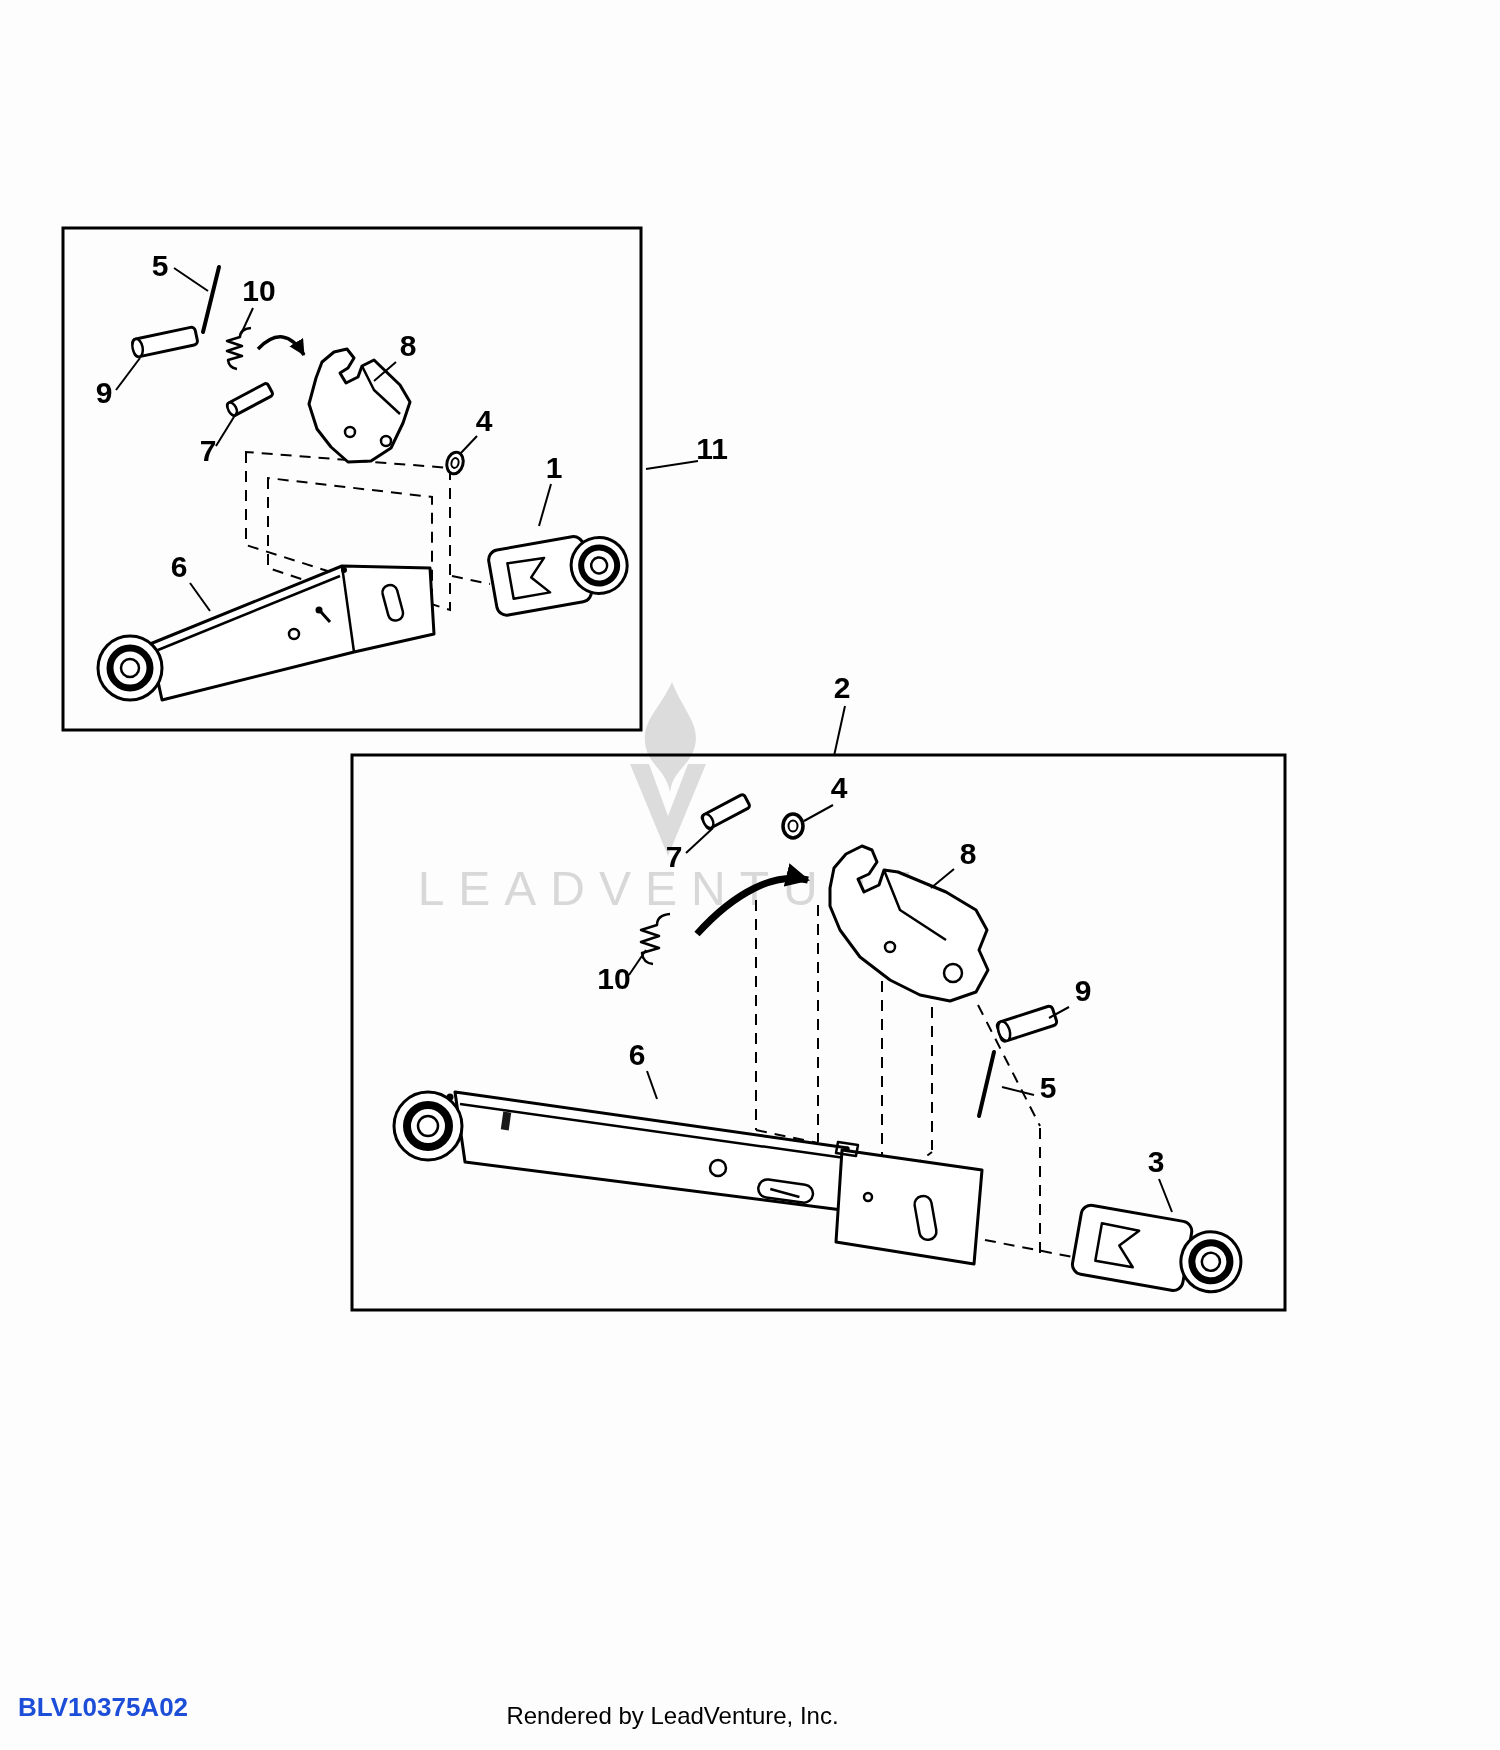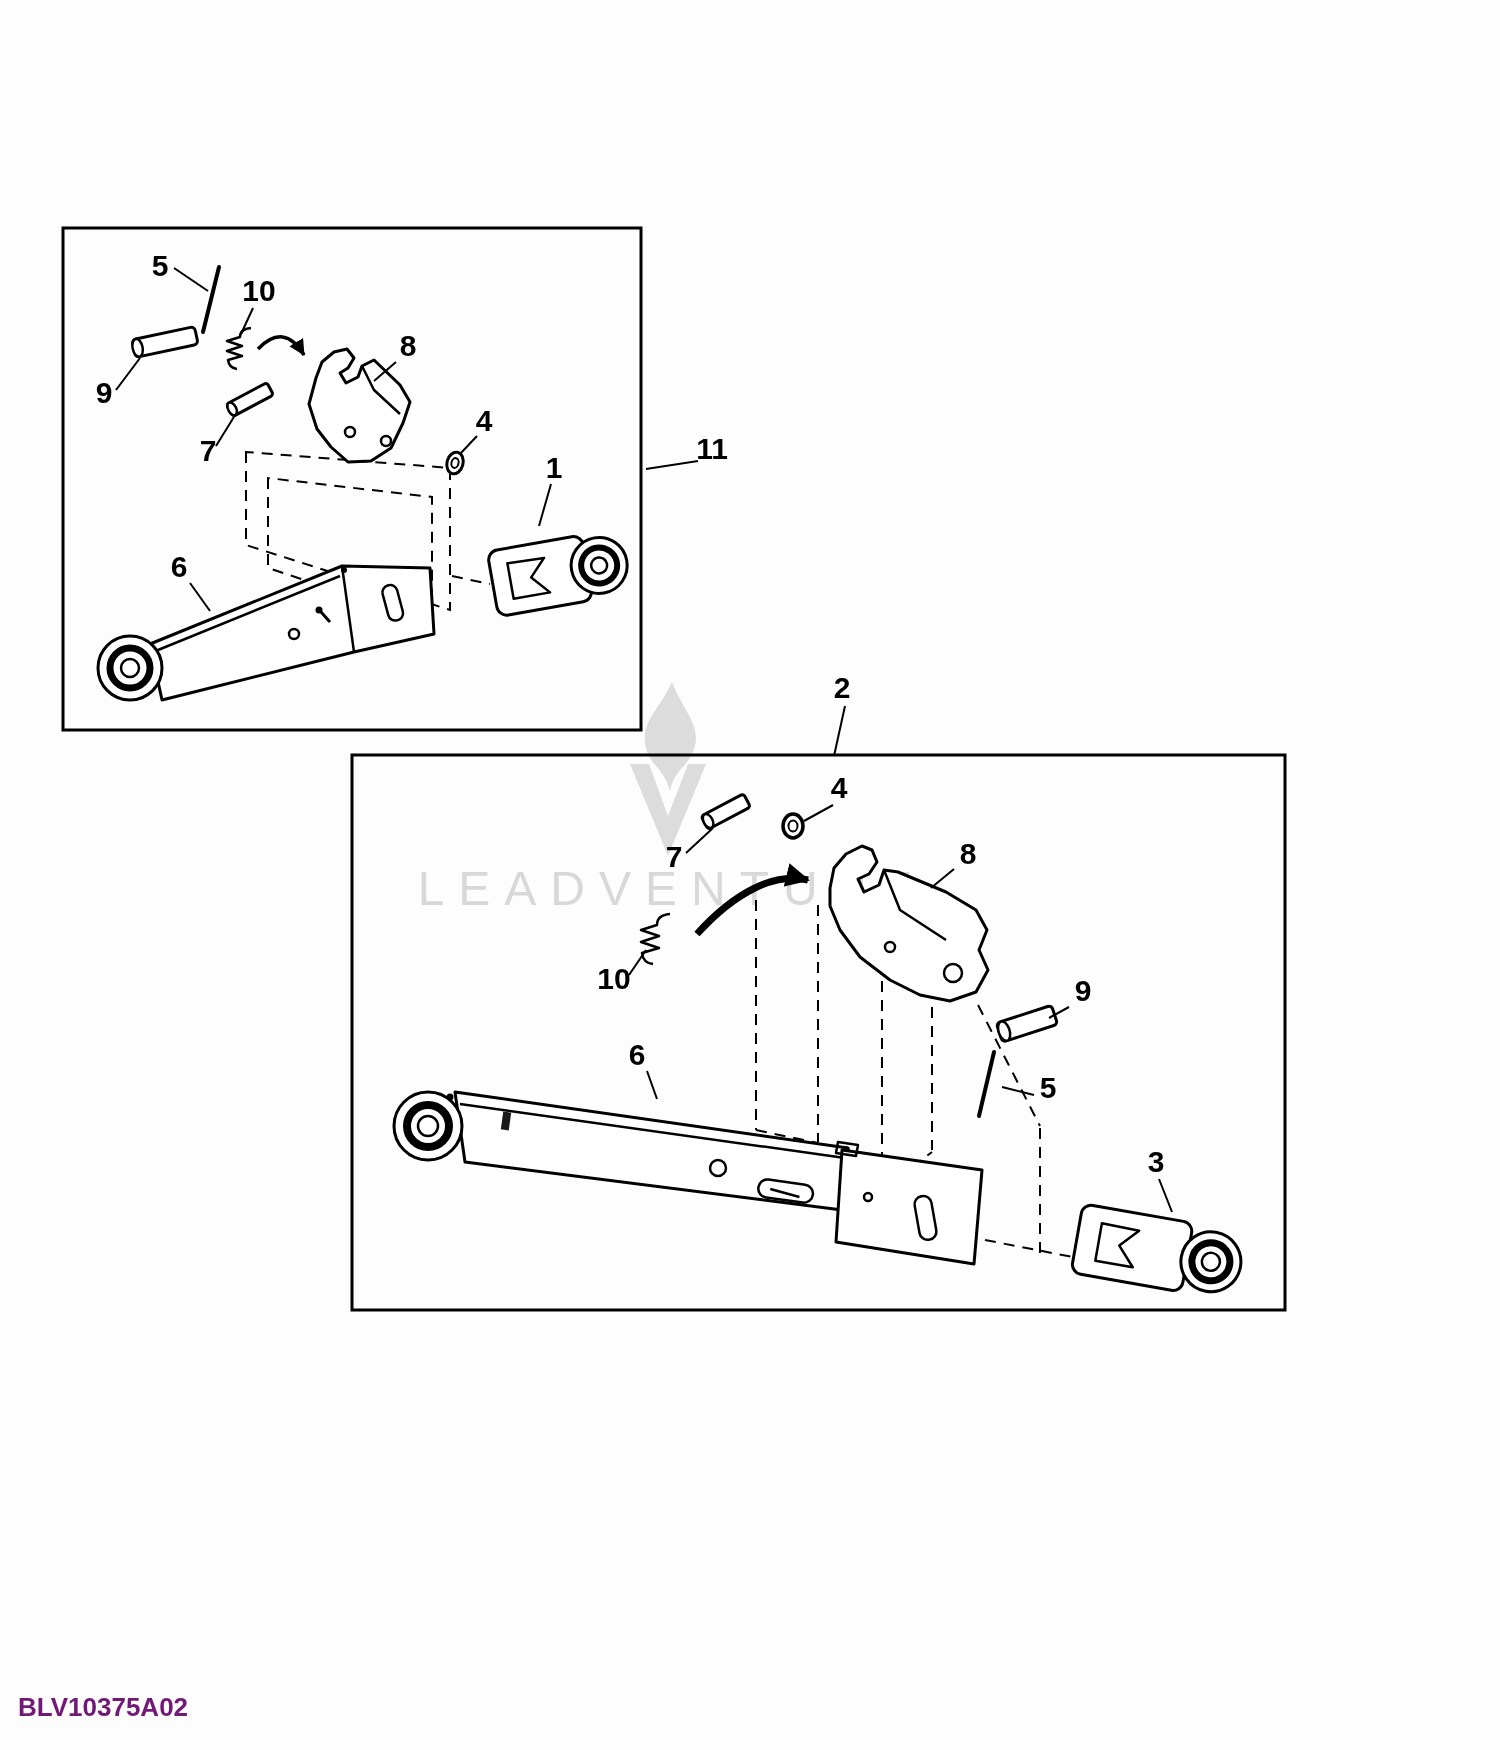--- a/index.html
+++ b/index.html
@@ -6,21 +6,21 @@
   .page{position:relative;width:1500px;height:1750px;background:#fdfdfd;overflow:hidden;
         font-family:"Liberation Sans", sans-serif;}
   svg{position:absolute;top:0;left:0;}
   .outline{fill:#fff;stroke:#000;stroke-width:3;stroke-linejoin:round;}
   .thin{fill:none;stroke:#000;stroke-width:2.5;stroke-linejoin:round;}
   .leader{stroke:#000;stroke-width:2;fill:none;}
   .dash{fill:none;stroke:#000;stroke-width:2;stroke-dasharray:11 8;}
   .boxline{fill:none;stroke:#000;stroke-width:3;}
   .callout{font:600 30px "Liberation Sans", sans-serif;fill:#000;text-anchor:middle;}
   .wmtext{font:500 48px "Liberation Sans", sans-serif;letter-spacing:14px;fill:#d8d8d8;text-anchor:middle;}
-  .footer-code{position:absolute;left:18px;top:1692px;font:bold 26px "Liberation Sans", sans-serif;color:#701a75;text-align:right;}
+  .footer-code{position:absolute;left:18px;top:1692px;font:bold 26px "Liberation Sans", sans-serif;color:#1d4ed8;text-align:right;}
   .footer-credit{position:absolute;left:0;top:1702px;width:1345px;text-align:center;
                  font:24px "Liberation Sans", sans-serif;color:#000;}
 </style>
 </head>
 <body>
 
 <div class="page">
 
 <svg width="1500" height="1750" viewBox="0 0 1500 1750">
   <defs>
@@ -220,14 +220,15 @@
     <text class="callout" x="1156" y="1172">3</text>
   </g>
 
   <g>
     <line class="leader" x1="845" y1="706" x2="834" y2="756"></line>
     <text class="callout" x="842" y="698">2</text>
   </g>
 </svg>
 
 <div class="footer-code">BLV10375A02</div>
+<div class="footer-credit">Rendered by LeadVenture, Inc.</div>
 
 </div>
 
 </body></html>

